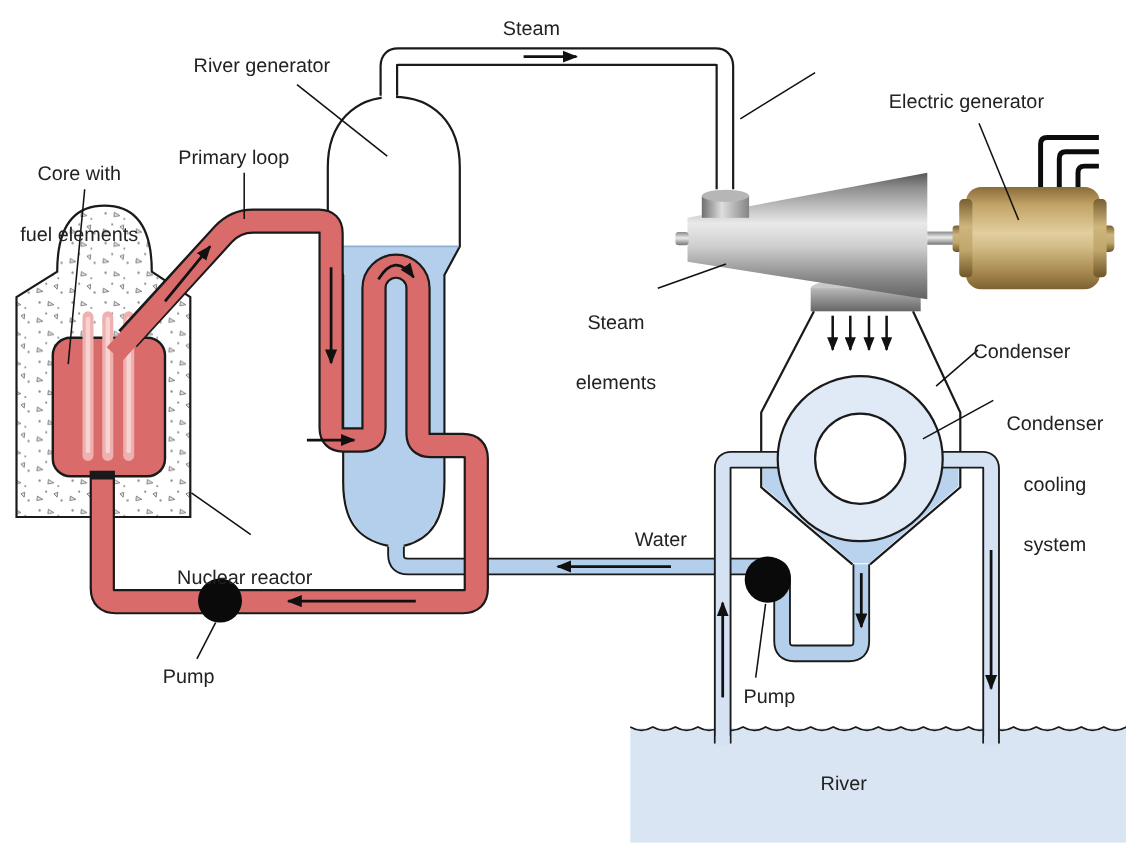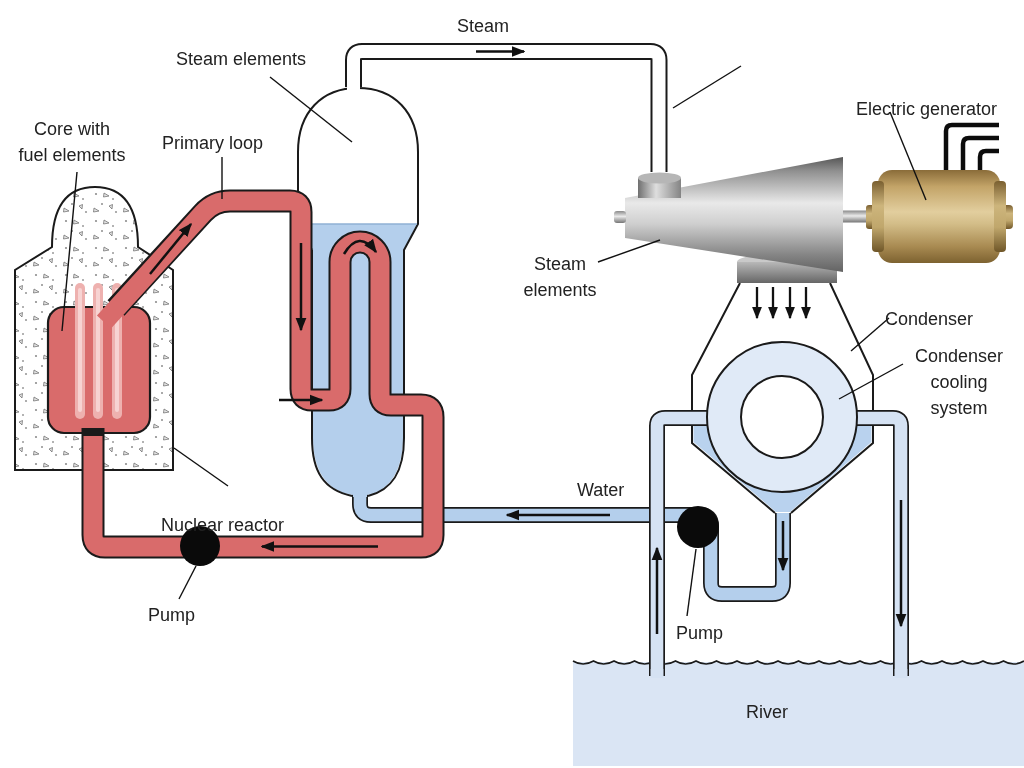--- a/index.html
+++ b/index.html
@@ -1,20 +1,20 @@
 <!DOCTYPE html>
 <html><head>
 <meta charset="utf-8">
 <style>
   html,body{margin:0;padding:0;background:#fff;}
   #stage{position:relative;width:1024px;height:768px;background:#ffffff;overflow:hidden;
          font-family:"Liberation Sans", sans-serif;}
   #diagram-svg{position:absolute;left:0;top:0;}
   .lbl{position:absolute;font-size:18px;color:#222;white-space:nowrap;line-height:26px;}
-  .lbl .ln{display:block;}
+  .lbl .ln{display:block;margin-top:29px;}
   .center{text-align:center;}
 </style>
 </head>
 <body>
 
 <div id="stage">
 <svg id="diagram-svg" width="1024" height="768" viewBox="0 0 1024 768">
   <defs>
     <pattern id="stip" width="30" height="27" patternUnits="userSpaceOnUse">
       <circle cx="6" cy="5" r="1.1" fill="#8d8d8d"></circle>
@@ -177,23 +177,23 @@
     <line x1="890" y1="112" x2="926" y2="200"></line>
     <line x1="598" y1="262" x2="660" y2="240"></line>
     <line x1="174" y1="448" x2="228" y2="486"></line>
     <line x1="196" y1="566" x2="179" y2="599"></line>
     <line x1="889" y1="318" x2="851" y2="351"></line>
     <line x1="903" y1="364" x2="839" y2="399"></line>
     <line x1="696" y1="549" x2="687" y2="616"></line>
   </g>
 </svg>
 
-<div class="lbl" style="left:176px;top:46px;">Steam elements</div>
+<div class="lbl" style="left:176px;top:46px;">River generator</div>
 <div class="lbl" style="left:457px;top:13px;">Steam</div>
-<div class="lbl" style="left:808px;top:96px;margin-left:48px;">Electric generator</div>
+<div class="lbl" style="left:808px;top:79px;">Electric generator</div>
 <div class="lbl center" style="left:4px;top:116px;width:136px;">
   <span class="ln">Core with</span>
   <span class="ln">fuel elements</span>
 </div>
 <div class="lbl" style="left:162px;top:130px;">Primary loop</div>
 <div class="lbl center" style="left:518px;top:251px;width:84px;">
   <span class="ln">Steam</span>
   <span class="ln">elements</span>
 </div>
 <div class="lbl" style="left:161px;top:512px;">Nuclear reactor</div>

